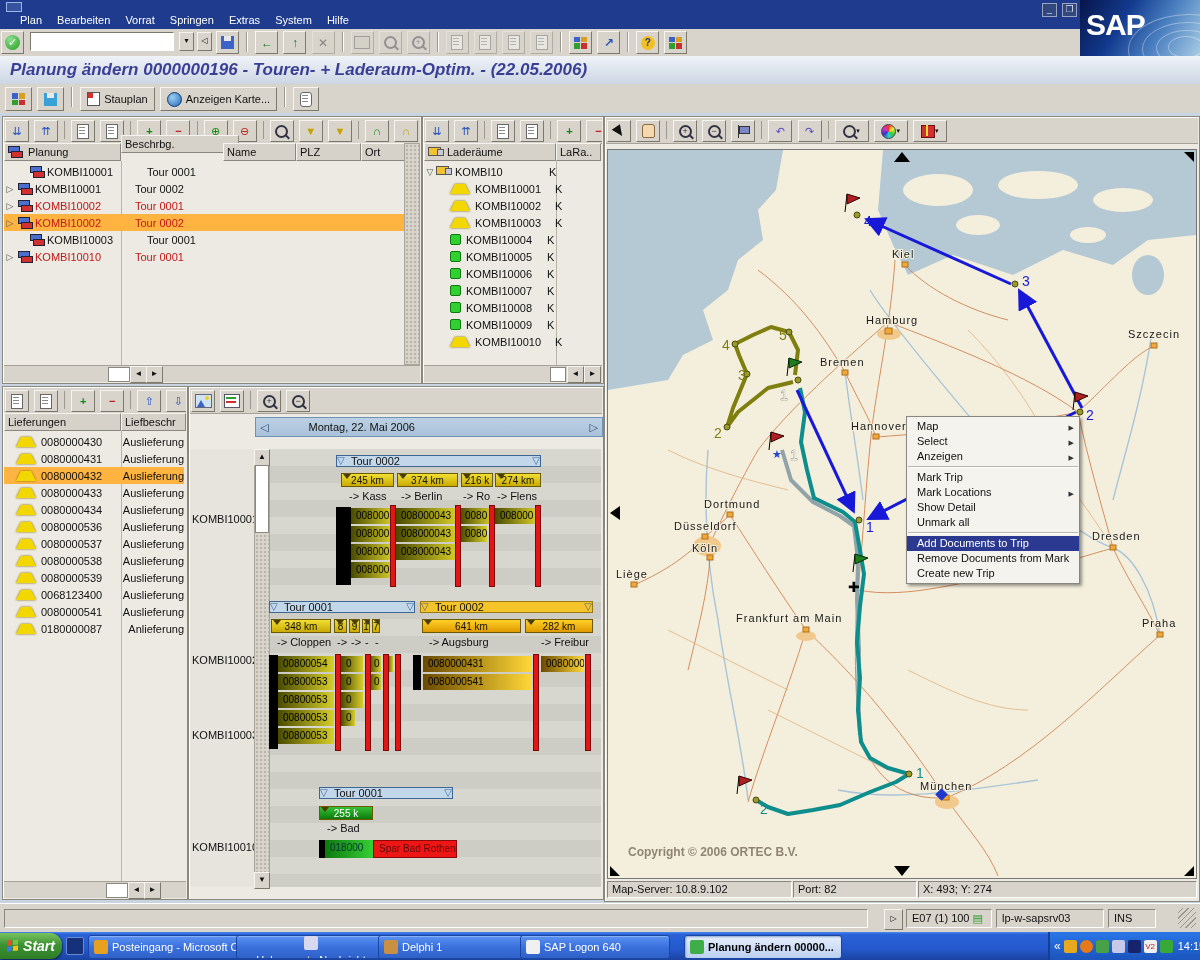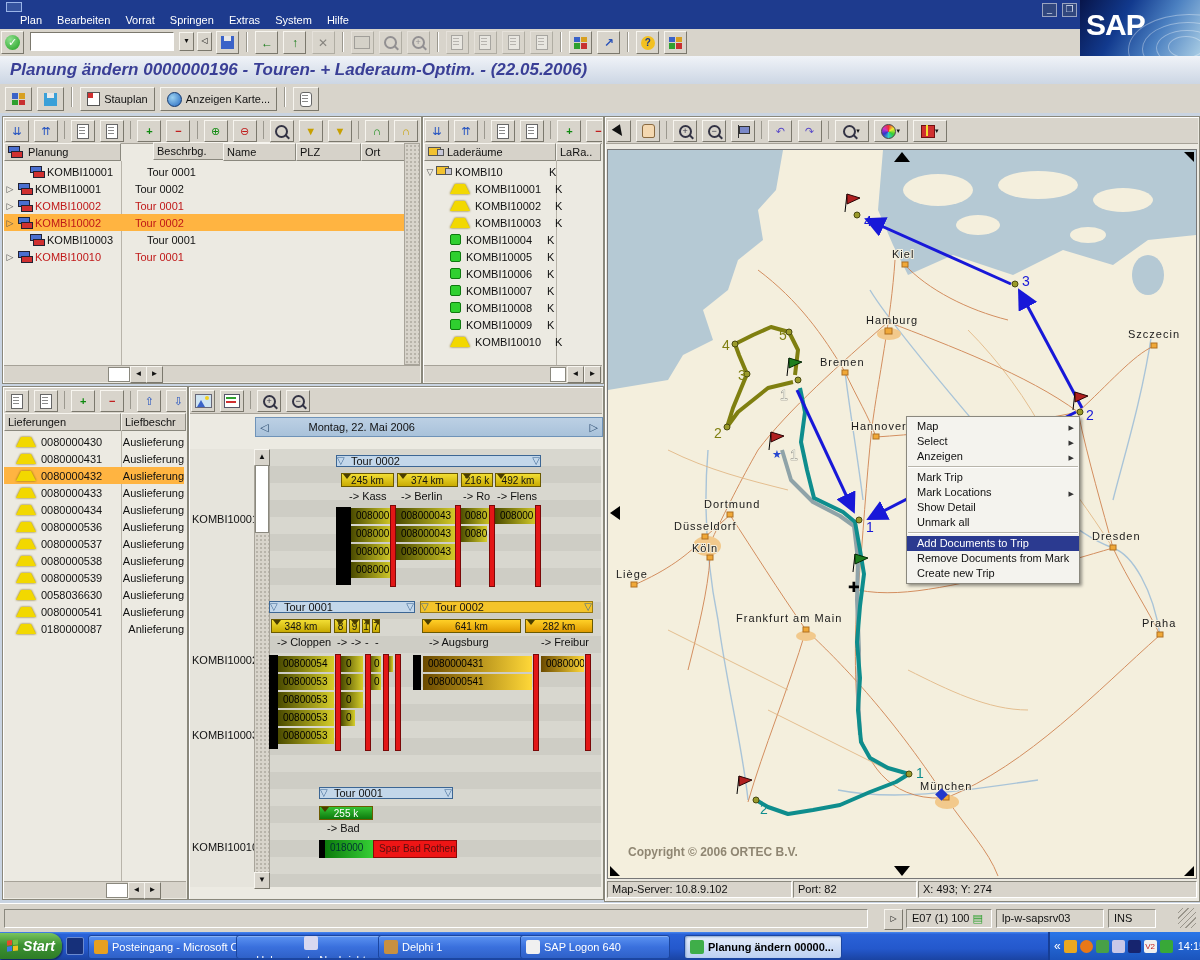--- a/index.html
+++ b/index.html
@@ -286,21 +286,21 @@
           <span class="mag"></span>
         </span>
       <span class="mbtn" style="color:#c8a000;">▼</span>
       <span class="mbtn" style="color:#c8a000;">▼</span>
       <span class="msep"></span>
       <span class="mbtn" style="color:#0f8a0f;">∩</span>
       <span class="mbtn" style="color:#c8a000;">∩</span>
       
     </div>
     <div class="hdrcell" style="left:1px;top:26px;width:117px;"><span class="tour-ic" style="display:inline-block;vertical-align:-2px;"></span> <span>Planung</span></div>
-    <div class="hdrcell" style="left:118px;top:25px;width:118px;margin-left:32px;">Beschrbg.</div>
+    <div class="hdrcell" style="left:118px;top:18px;width:118px;">Beschrbg.</div>
     <div class="hdrcell" style="left:220px;top:26px;width:73px;">Name</div>
     <div class="hdrcell" style="left:293px;top:26px;width:65px;">PLZ</div>
     <div class="hdrcell" style="left:358px;top:26px;width:44px;">Ort</div>
     <div style="position:absolute;left:118px;top:44px;bottom:18px;width:1px;background:#b8b4aa;"></div>
 
     <div class="trow" style="left:1px;top:46px;width:400px;">
       <span class="exp"></span>
         <span class="tour-ic" style="margin-left:14px;"></span>
       <span style="width:86px;">KOMBI10001</span>
         <span style="margin-left:14px;">Tour 0001</span>
@@ -497,21 +497,21 @@
         <span style="width:88px;">0080000538</span>
         <span>Auslieferung</span>
       </div>
     <div class="trow" style="left:1px;top:182px;width:180px;">
         <span class="warn" style="margin-left:12px;"></span>
         <span style="width:88px;">0080000539</span>
         <span>Auslieferung</span>
       </div>
     <div class="trow" style="left:1px;top:199px;width:180px;">
         <span class="warn" style="margin-left:12px;"></span>
-        <span style="width:88px;">0058036630</span>
+        <span style="width:88px;">0068123400</span>
         <span>Auslieferung</span>
       </div>
     <div class="trow" style="left:1px;top:216px;width:180px;">
         <span class="warn" style="margin-left:12px;"></span>
         <span style="width:88px;">0080000541</span>
         <span>Auslieferung</span>
       </div>
     <div class="trow" style="left:1px;top:233px;width:180px;">
         <span class="warn" style="margin-left:12px;"></span>
         <span style="width:88px;">0180000087</span>
@@ -558,21 +558,21 @@
     <div class="vscroll" style="left:65px;top:62px;width:14px;height:438px;">
       <span class="sbtn" style="left:-1px;top:-1px;width:14px;">▲</span>
       <span class="sthumb" style="left:0;top:15px;width:12px;height:66px;"></span>
       <span class="sbtn" style="left:-1px;bottom:-1px;width:14px;">▼</span>
     </div>
 
     <div class="bracket" style="left:147px;top:68px;width:205px;"><span>Tour 0002</span></div>
     <div class="seg" style="left:152px;top:86px;width:53px;"><span>245 km</span></div>
     <div class="seg" style="left:208px;top:86px;width:61px;"><span>374 km</span></div>
     <div class="seg" style="left:272px;top:86px;width:32px;"><span>216 k</span></div>
-    <div class="seg" style="left:306px;top:86px;width:46px;"><span>492 km</span></div>
+    <div class="seg" style="left:306px;top:86px;width:46px;"><span>274 km</span></div>
     <div class="dest" style="left:160px;top:103px;">-&gt; Kass</div>
     <div class="dest" style="left:212px;top:103px;">-&gt; Berlin</div>
     <div class="dest" style="left:274px;top:103px;">-&gt; Ro</div>
     <div class="dest" style="left:308px;top:103px;">-&gt; Flens</div>
     <div class="blk" style="left:147px;top:120px;width:15px;height:78px;"></div>
     <div class="bar" style="left:162px;top:121px;width:42px;">008000</div>
     <div class="bar" style="left:207px;top:121px;width:61px;">008000043</div>
     <div class="bar" style="left:271px;top:121px;width:32px;">0080</div>
     <div class="bar" style="left:306px;top:121px;width:42px;">008000</div>
     <div class="bar" style="left:162px;top:139px;width:42px;">008000</div>

